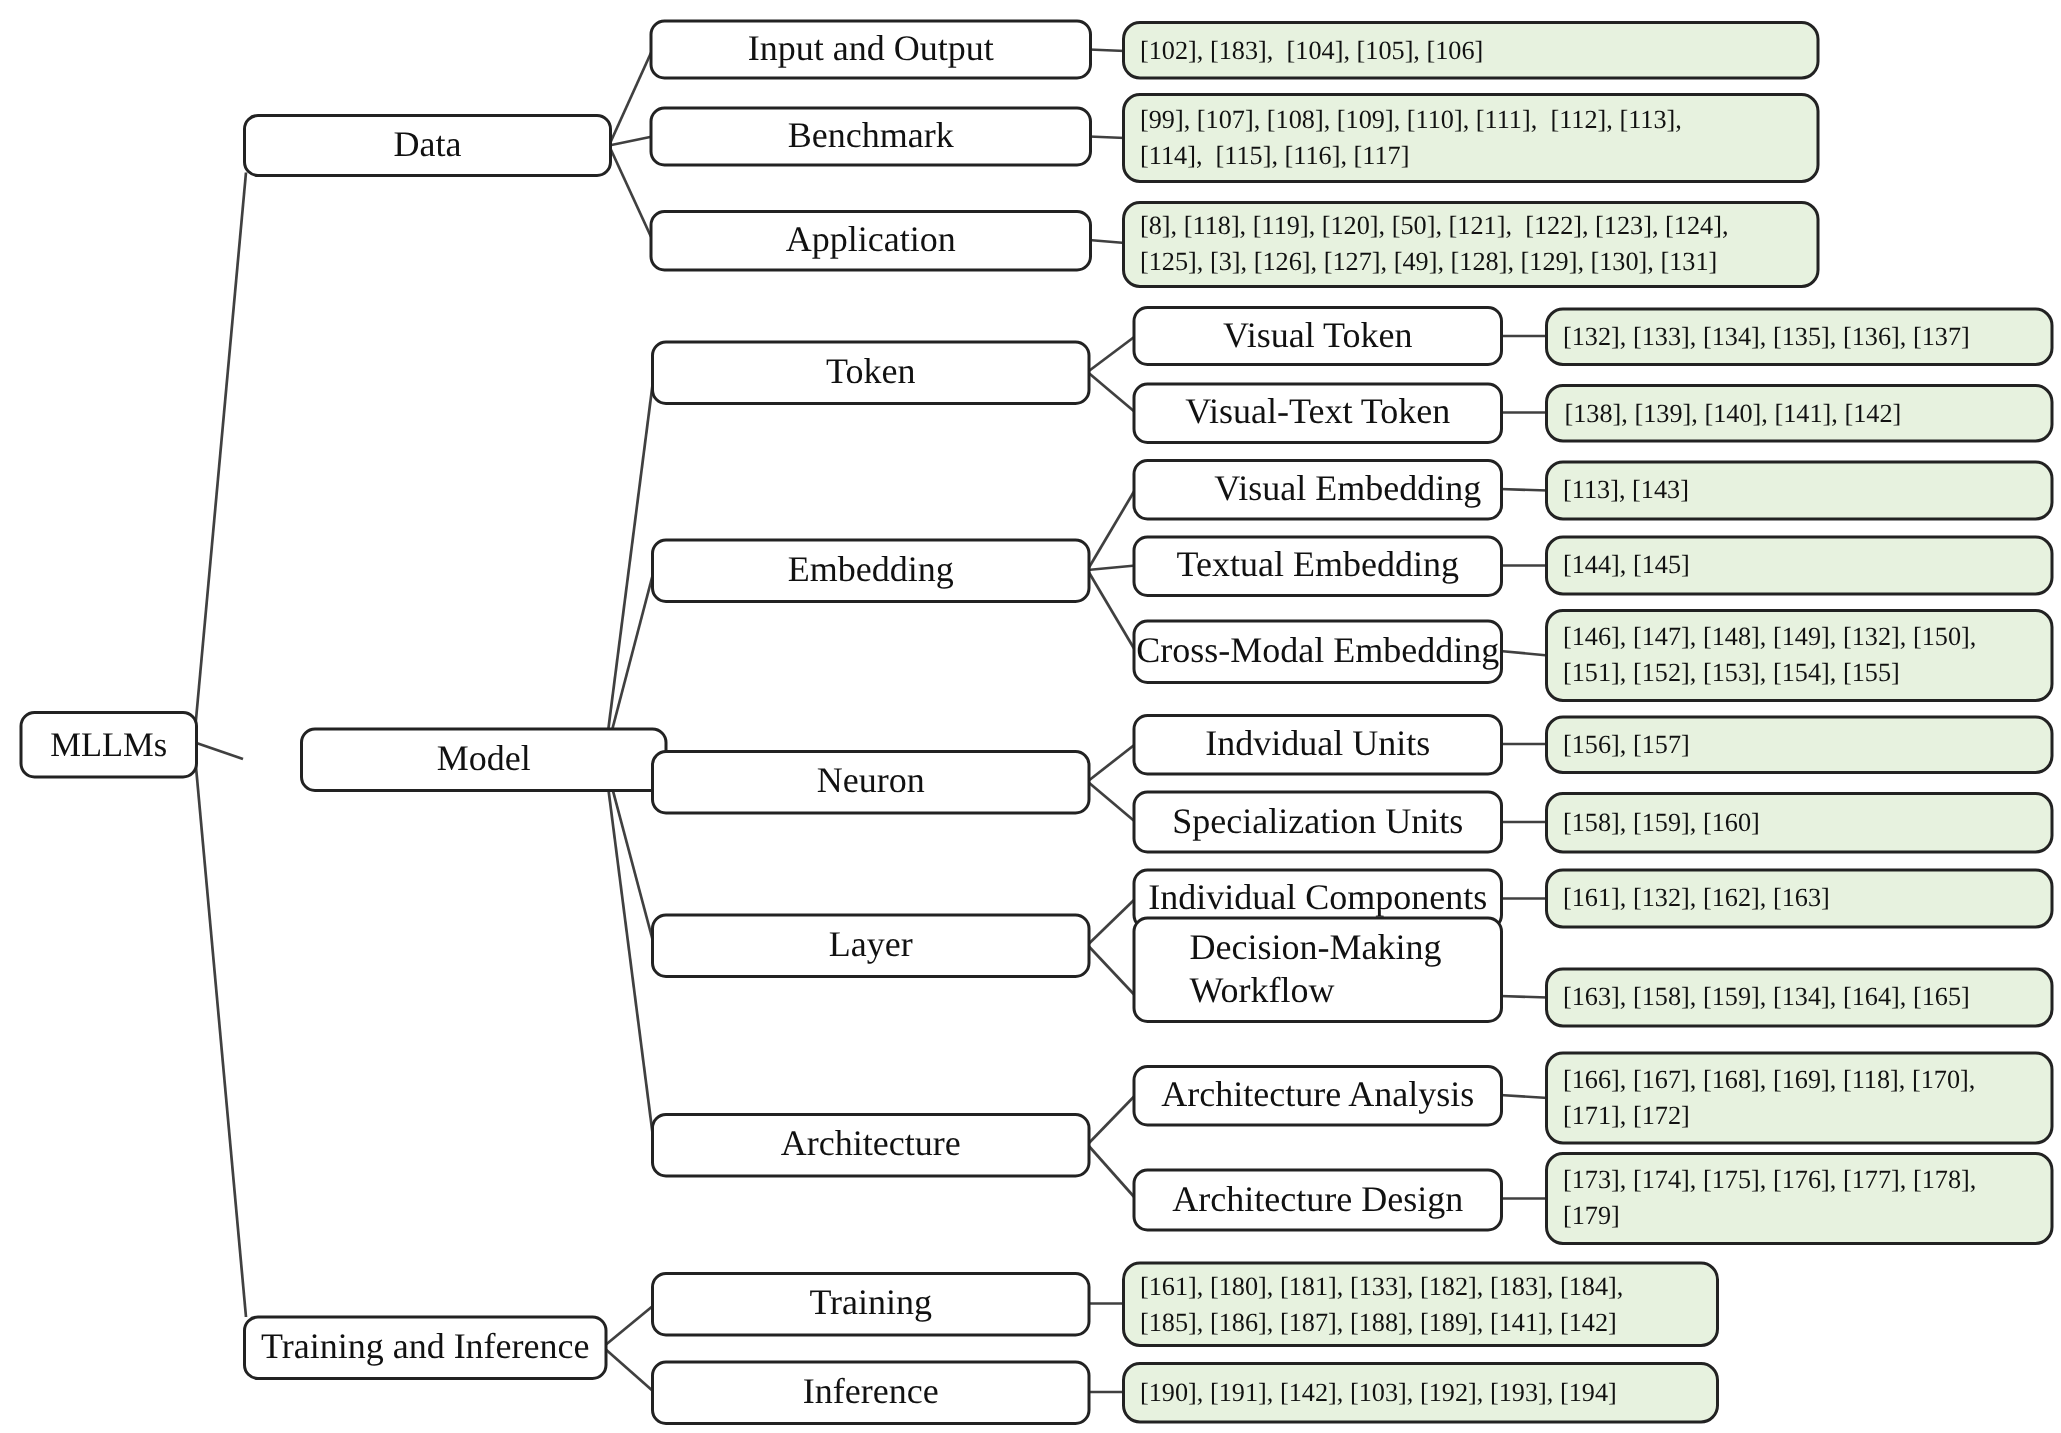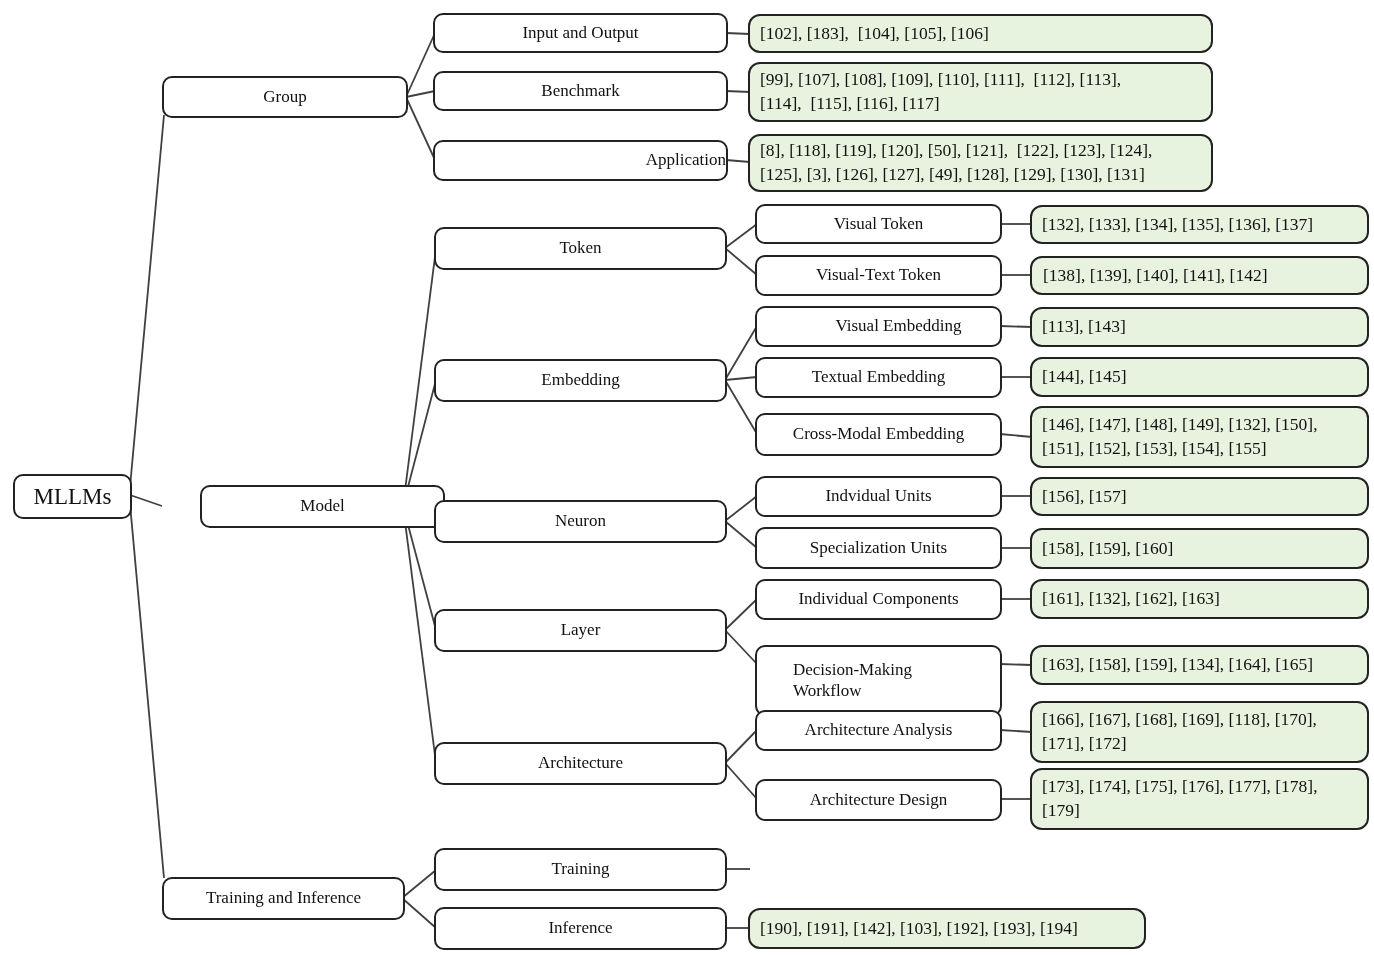--- a/index.html
+++ b/index.html
@@ -13,21 +13,21 @@
   }
   svg.wires{position:absolute;left:0;top:0;z-index:0;}
   .node{
     position:absolute;
     box-sizing:border-box;
     background:#ffffff;
     border:2px solid #222222;
     border-radius:10px;
     display:flex;align-items:center;justify-content:center;
     z-index:1;
-    font-size:17px;
+    font-size:24px;
     line-height:1.18;
     text-align:center;
   }
   .node .lbl{white-space:pre-wrap;}
   .node.root{font-size:23px;}
   .node.left{justify-content:flex-start;text-align:left;padding-left:36px;}
   .cites{
     position:absolute;
     box-sizing:border-box;
     background:#e7f2df;
@@ -98,36 +98,36 @@
     <line x1="1000" y1="799" x2="1032" y2="799"></line>
     <line x1="726" y1="869" x2="750" y2="869"></line>
     <line x1="726" y1="928" x2="750" y2="928"></line>
   </svg>
 
   <div class="node root" style="left:13px;top:474px;width:119px;height:45px;">
     <span class="lbl">MLLMs</span>
   </div>
 
   <div class="node" style="left:162px;top:76px;width:246px;height:42px;">
-    <span class="lbl">Group</span>
+    <span class="lbl">Data</span>
   </div>
   <div class="node" style="left:160px;top:485px;width:245px;height:43px;margin-left:40px;">
     <span class="lbl">Model</span>
   </div>
   <div class="node" style="left:162px;top:877px;width:243px;height:43px;">
     <span class="lbl">Training and Inference</span>
   </div>
 
   <div class="node" style="left:433px;top:13px;width:295px;height:40px;">
     <span class="lbl">Input and Output</span>
   </div>
   <div class="node" style="left:433px;top:71px;width:295px;height:40px;">
     <span class="lbl">Benchmark</span>
   </div>
-  <div class="node" style="left:433px;top:140px;width:295px;height:41px;justify-content:flex-end;">
+  <div class="node" style="left:433px;top:140px;width:295px;height:41px;">
     <span class="lbl">Application</span>
   </div>
 
   <div class="node" style="left:434px;top:227px;width:293px;height:43px;">
     <span class="lbl">Token</span>
   </div>
   <div class="node" style="left:434px;top:359px;width:293px;height:43px;">
     <span class="lbl">Embedding</span>
   </div>
   <div class="node" style="left:434px;top:500px;width:293px;height:43px;">
@@ -160,21 +160,21 @@
   <div class="node" style="left:755px;top:476px;width:247px;height:41px;">
     <span class="lbl">Indvidual Units</span>
   </div>
   <div class="node" style="left:755px;top:527px;width:247px;height:42px;">
     <span class="lbl">Specialization Units</span>
   </div>
 
   <div class="node" style="left:755px;top:579px;width:247px;height:41px;">
     <span class="lbl">Individual Components</span>
   </div>
-  <div class="node left" style="left:755px;top:645px;width:247px;height:71px;">
+  <div class="node left" style="left:755px;top:611px;width:247px;height:71px;">
     <span class="lbl">Decision-Making
 Workflow</span>
   </div>
 
   <div class="node" style="left:755px;top:710px;width:247px;height:41px;">
     <span class="lbl">Architecture Analysis</span>
   </div>
   <div class="node" style="left:755px;top:779px;width:247px;height:42px;">
     <span class="lbl">Architecture Design</span>
   </div>
@@ -228,17 +228,21 @@
   </div>
   <div class="cites" style="left:1030px;top:701px;width:339px;height:62px;">
     <span class="txt">[166], [167], [168], [169], [118], [170],
 [171], [172]</span>
   </div>
   <div class="cites" style="left:1030px;top:768px;width:339px;height:62px;">
     <span class="txt">[173], [174], [175], [176], [177], [178],
 [179]</span>
   </div>
 
+  <div class="cites" style="left:748px;top:841px;width:398px;height:57px;">
+    <span class="txt">[161], [180], [181], [133], [182], [183], [184],
+[185], [186], [187], [188], [189], [141], [142]</span>
+  </div>
   <div class="cites" style="left:748px;top:908px;width:398px;height:41px;">
     <span class="txt">[190], [191], [142], [103], [192], [193], [194]</span>
   </div>
 
 </div>
 
 </body></html>

